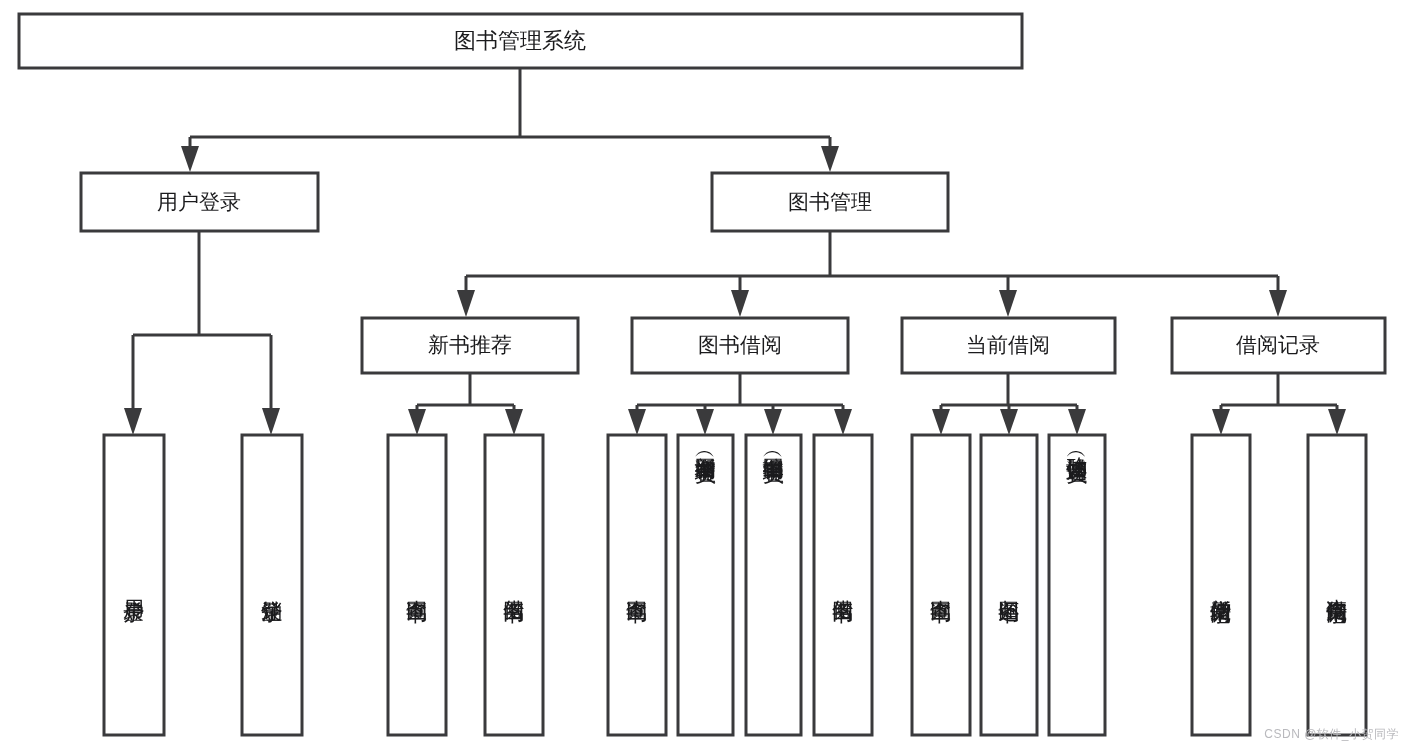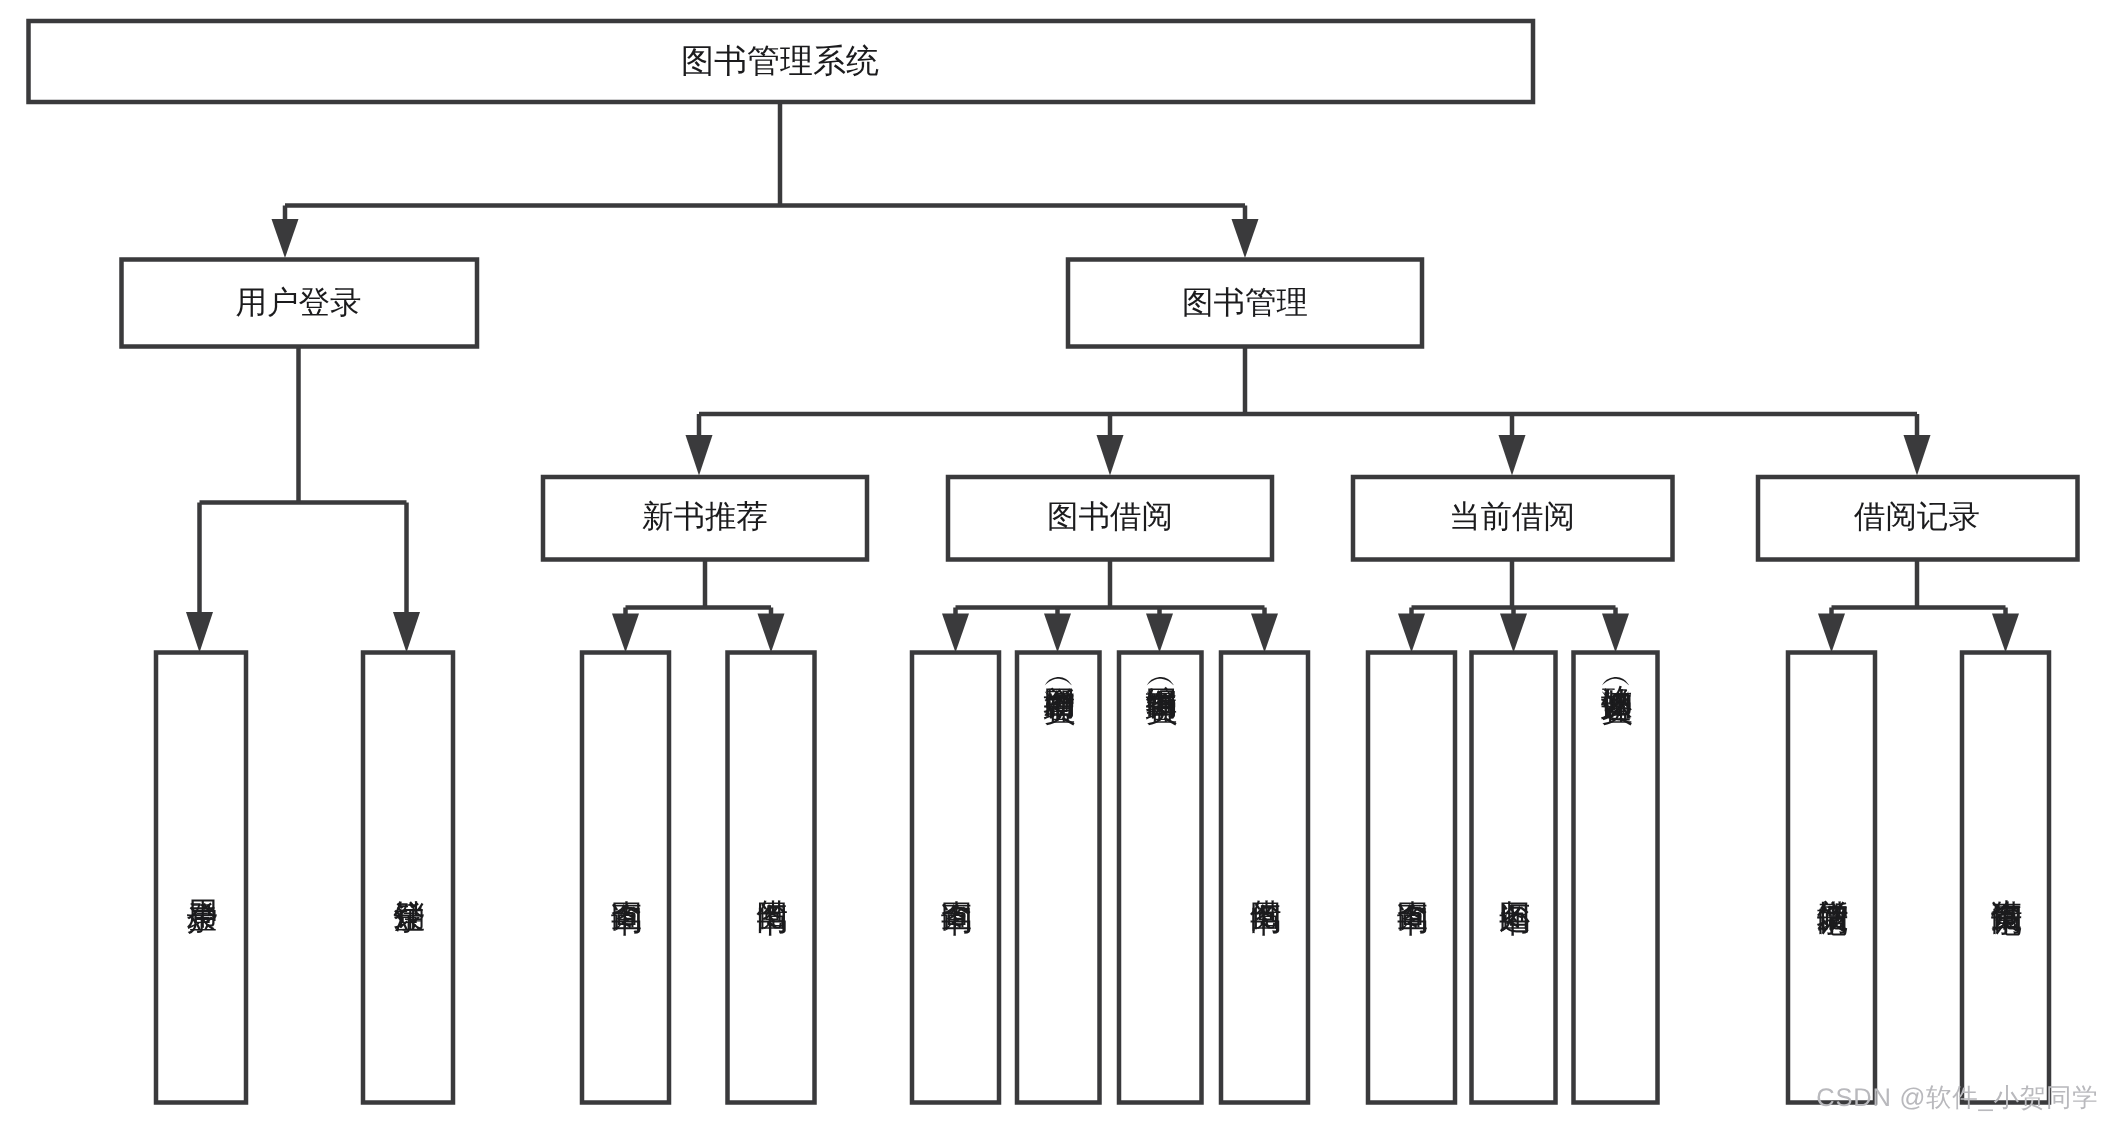--- a/index.html
+++ b/index.html
@@ -69,21 +69,21 @@
     line-height: 1.12;
     color: #1b1b1d;
     letter-spacing: 1px;
     white-space: nowrap;
   }
   .watermark {
     position: absolute;
     right: 6px;
     bottom: 4px;
     font-family: "Liberation Sans", "DejaVu Sans", sans-serif;
-    font-size: 17px;
+    font-size: 12px;
     color: #b9b9bd;
     letter-spacing: 0.5px;
     white-space: nowrap;
   }
 </style>
 </head>
 <body>
 
 <div id="diagram-root">
 

